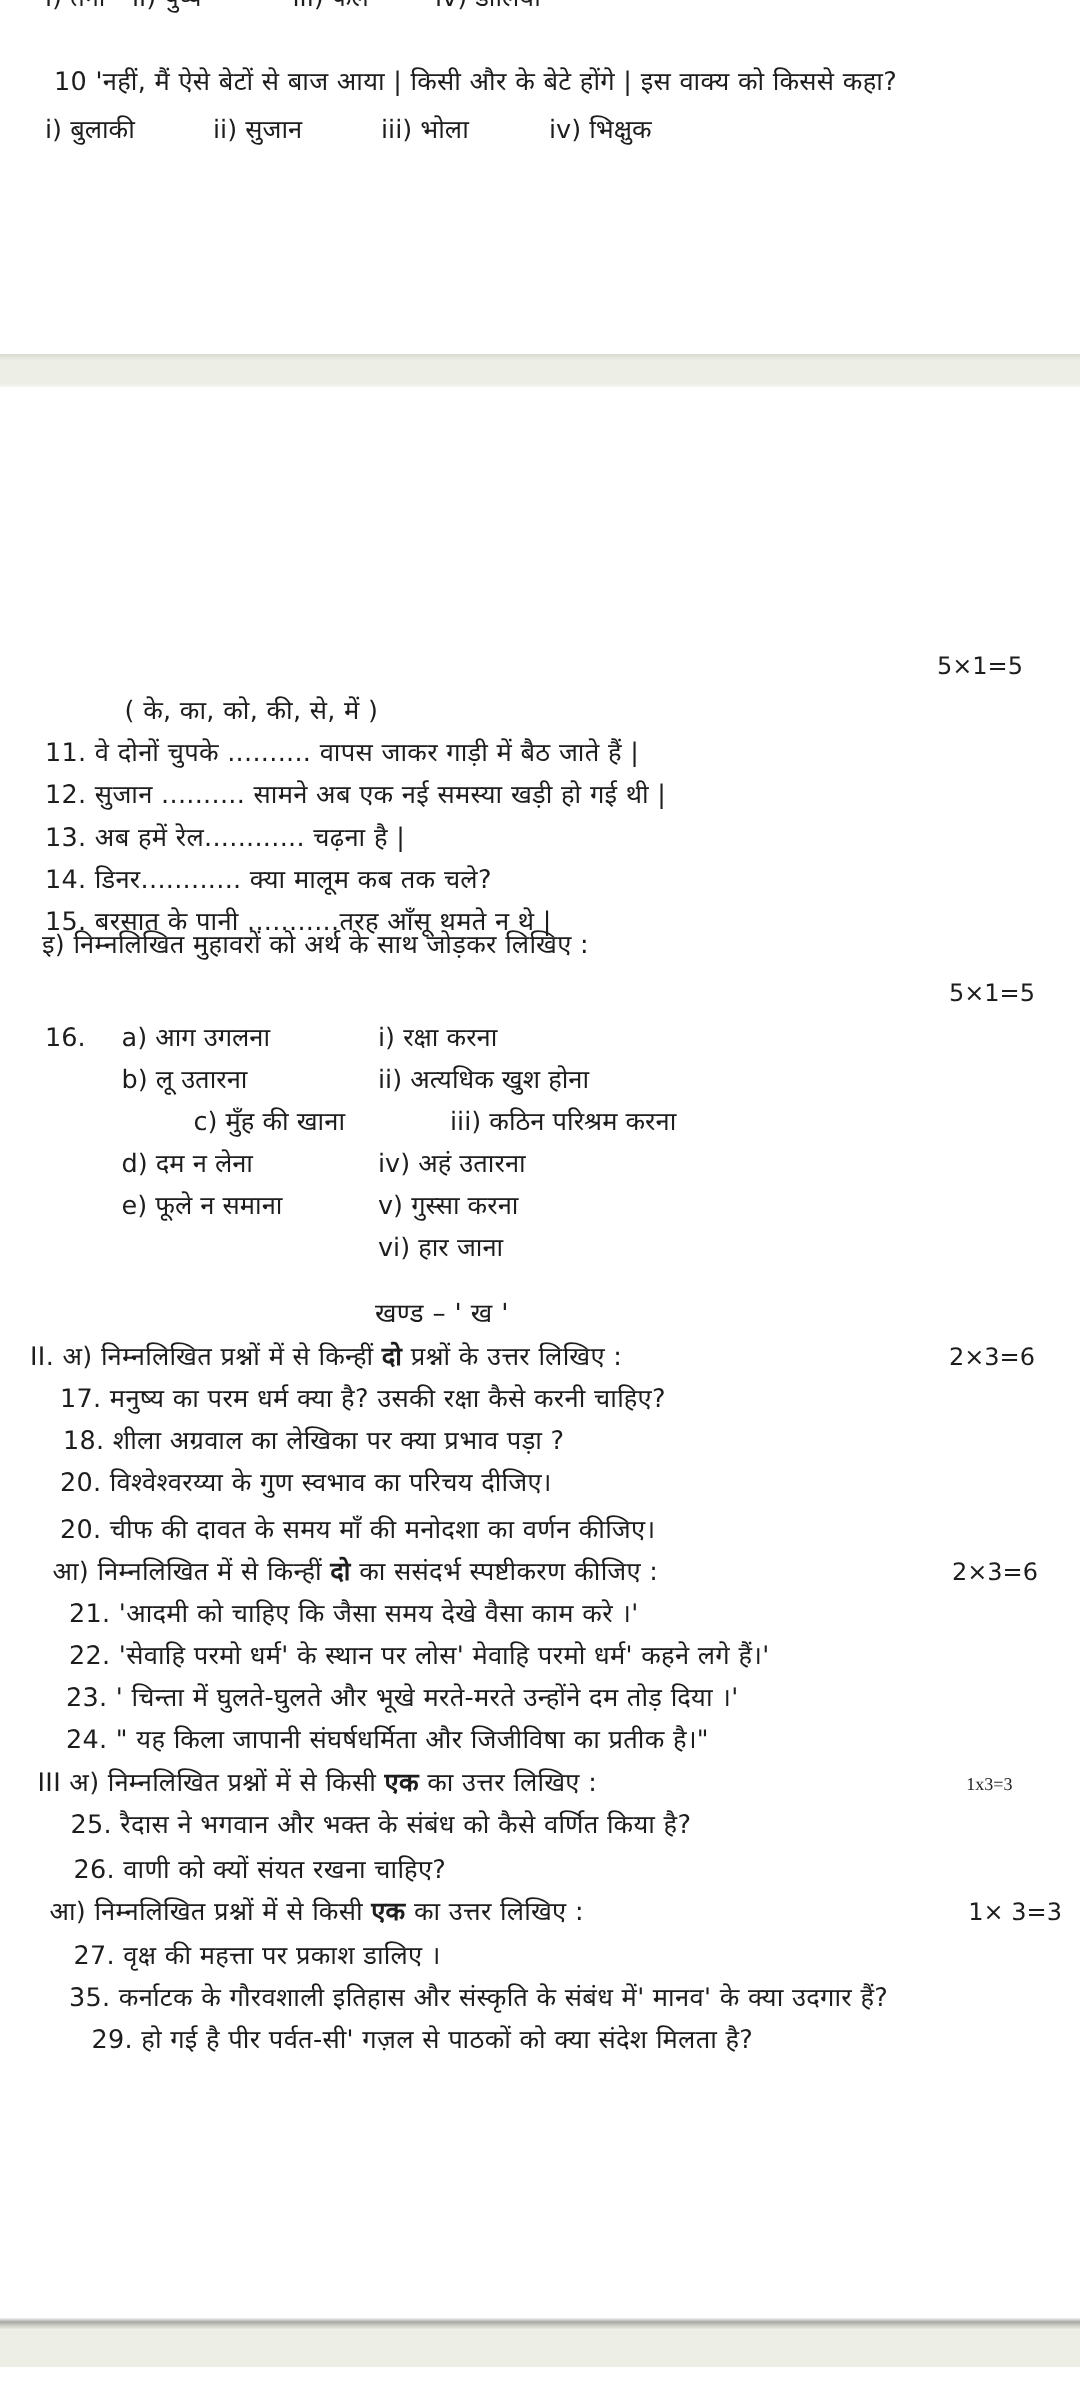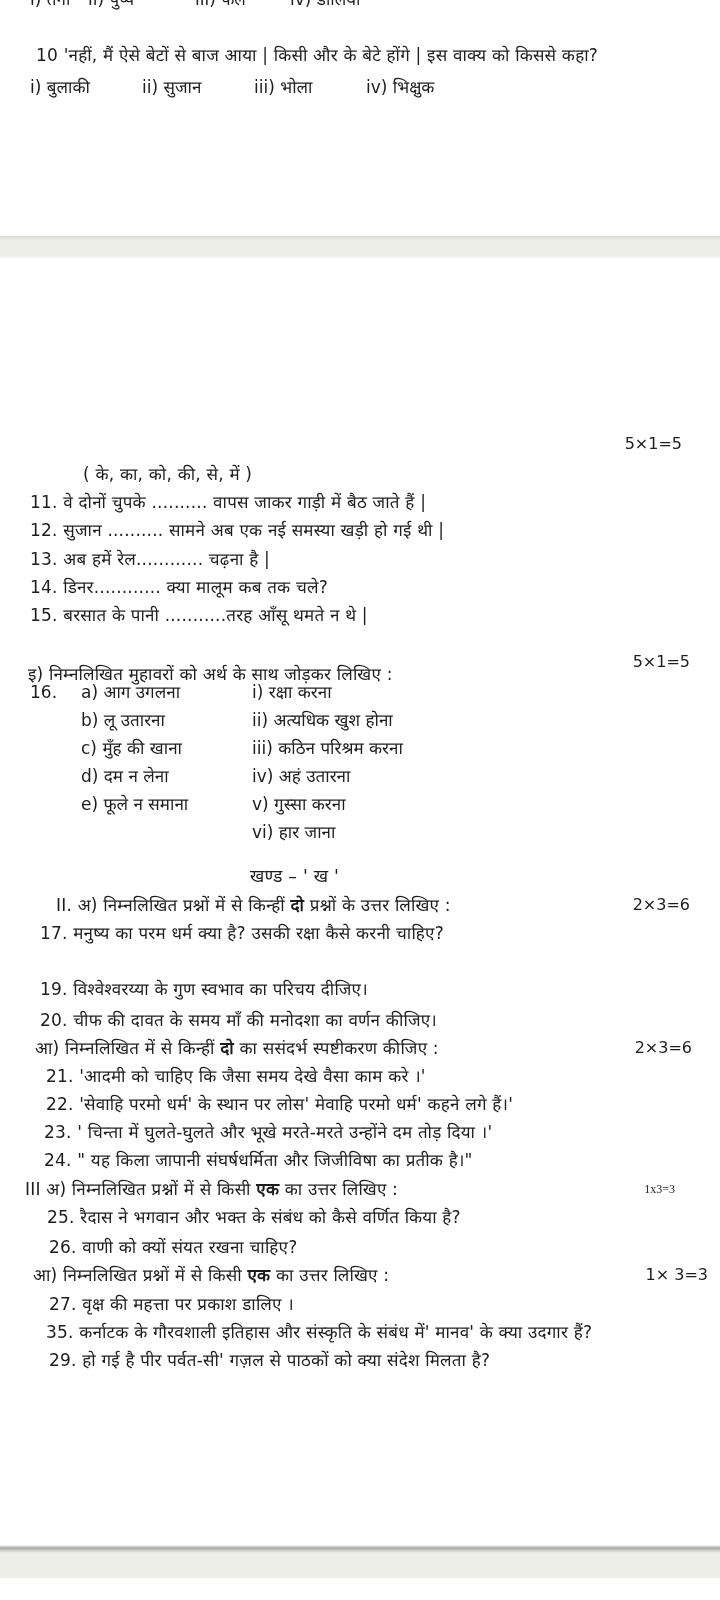--- a/index.html
+++ b/index.html
@@ -71,70 +71,71 @@
   <div class="sep-band top-band" style="top:236px; height:22px;"></div>
 
   <div class="marks" style="top:432px; right:38px;">5×1=5</div>
   <div class="ln" style="top:462px; left:83px;">( के, का, को, की, से, में )</div>
   <div class="ln" style="top:490px; left:30px;">11. वे दोनों चुपके .......... वापस जाकर गाड़ी में बैठ जाते हैं |</div>
   <div class="ln" style="top:518px; left:30px;">12. सुजान .......... सामने अब एक नई समस्या खड़ी हो गई थी |</div>
   <div class="ln" style="top:547px; left:30px;">13. अब हमें रेल............ चढ़ना है |</div>
   <div class="ln" style="top:575px; left:30px;">14. डिनर............ क्या मालूम कब तक चले?</div>
   <div class="ln" style="top:603px; left:30px;">15. बरसात के पानी ...........तरह आँसू थमते न थे |</div>
 
-  <div class="ln" style="top:662px; left:28px;">इ) निम्नलिखित मुहावरों को अर्थ के साथ जोड़कर लिखिए :</div>
+  <div class="ln" style="top:618px; left:28px;">इ) निम्नलिखित मुहावरों को अर्थ के साथ जोड़कर लिखिए :</div>
   <div class="marks" style="top:650px; right:30px;">5×1=5</div>
 
   <div class="optline" style="top:680px;padding-left:48px;">
     <span class="opt" style="left:30px;">16.</span>
     <span class="opt" style="left:81px;">a) आग उगलना</span>
     <span class="opt" style="left:252px;">i) रक्षा करना</span>
   </div>
   <div class="optline" style="top:708px;">
     <span class="opt" style="left:81px;">b) लू उतारना</span>
     <span class="opt" style="left:252px;">ii) अत्यधिक खुश होना</span>
   </div>
-  <div class="optline" style="top:736px;">
+  <div class="optline" style="top:736px;margin-left:48px;">
     <span class="opt" style="left:81px;">c) मुँह की खाना</span>
     <span class="opt" style="left:252px;">iii) कठिन परिश्रम करना</span>
   </div>
   <div class="optline" style="top:764px;">
     <span class="opt" style="left:81px;">d) दम न लेना</span>
     <span class="opt" style="left:252px;">iv) अहं उतारना</span>
   </div>
   <div class="optline" style="top:820px;">
     <span class="opt" style="left:252px;">vi) हार जाना</span>
   </div>
   <div class="optline" style="top:792px;">
     <span class="opt" style="left:81px;">e) फूले न समाना</span>
     <span class="opt" style="left:252px;">v) गुस्सा करना</span>
   </div>
 
   <div class="ln khand" style="top:864px; left:250px;">खण्ड – ' ख '</div>
 
-  <div class="ln" style="top:893px; left:20px;margin-left:36px;"><span>II. अ) निम्नलिखित प्रश्नों में से किन्हीं </span><span class="b">दो</span><span> प्रश्नों के उत्तर लिखिए :</span></div>
+  <div class="ln" style="top:893px; left:20px;"><span>II. अ) निम्नलिखित प्रश्नों में से किन्हीं </span><span class="b">दो</span><span> प्रश्नों के उत्तर लिखिए :</span></div>
   <div class="marks" style="top:893px; right:30px;">2×3=6</div>
   <div class="ln" style="top:921px; left:40px;">17. मनुष्य का परम धर्म क्या है? उसकी रक्षा कैसे करनी चाहिए?</div>
-  <div class="ln" style="top:977px; left:40px;">19. विश्वेश्वरय्या के गुण स्वभाव का परिचय दीजिए।</div>
+  <div class="ln" style="top:949px; left:42px;">18. शीला अग्रवाल का लेखिका पर क्या प्रभाव पड़ा ?</div>
+  <div class="ln" style="top:977px; left:40px;">20. विश्वेश्वरय्या के गुण स्वभाव का परिचय दीजिए।</div>
   <div class="ln" style="top:1008px; left:40px;">20. चीफ की दावत के समय माँ की मनोदशा का वर्णन कीजिए।</div>
 
   <div class="ln" style="top:1036px; left:35px;"><span>आ) निम्नलिखित में से किन्हीं </span><span class="b">दो</span><span> का ससंदर्भ स्पष्टीकरण कीजिए :</span></div>
   <div class="marks" style="top:1036px; right:28px;">2×3=6</div>
   <div class="ln" style="top:1064px; left:46px;">21. 'आदमी को चाहिए कि जैसा समय देखे वैसा काम करे ।'</div>
   <div class="ln" style="top:1092px; left:46px;">22. 'सेवाहि परमो धर्म' के स्थान पर लोस' मेवाहि परमो धर्म' कहने लगे हैं।'</div>
   <div class="ln" style="top:1120px; left:44px;">23. ' चिन्ता में घुलते-घुलते और भूखे मरते-मरते उन्होंने दम तोड़ दिया ।'</div>
   <div class="ln" style="top:1148px; left:44px;">24. " यह किला जापानी संघर्षधर्मिता और जिजीविषा का प्रतीक है।"</div>
 
   <div class="ln" style="top:1177px; left:25px;"><span>III अ) निम्नलिखित प्रश्नों में से किसी </span><span class="b">एक</span><span> का उत्तर लिखिए :</span></div>
   <div class="marks serif" style="top:1177px; right:45px;">1x3=3</div>
   <div class="ln" style="top:1205px; left:47px;">25. रैदास ने भगवान और भक्त के संबंध को कैसे वर्णित किया है?</div>
   <div class="ln" style="top:1235px; left:49px;">26. वाणी को क्यों संयत रखना चाहिए?</div>
 
   <div class="ln" style="top:1263px; left:33px;"><span>आ) निम्नलिखित प्रश्नों में से किसी </span><span class="b">एक</span><span> का उत्तर लिखिए :</span></div>
   <div class="marks" style="top:1263px; right:12px;">1× 3=3</div>
   <div class="ln" style="top:1292px; left:49px;">27. वृक्ष की महत्ता पर प्रकाश डालिए ।</div>
   <div class="ln" style="top:1320px; left:46px;">35. कर्नाटक के गौरवशाली इतिहास और संस्कृति के संबंध में' मानव' के क्या उदगार हैं?</div>
-  <div class="ln" style="top:1348px; left:49px;text-align:center;">29. हो गई है पीर पर्वत-सी' गज़ल से पाठकों को क्या संदेश मिलता है?</div>
+  <div class="ln" style="top:1348px; left:61px;text-align:center;">29. हो गई है पीर पर्वत-सी' गज़ल से पाठकों को क्या संदेश मिलता है?</div>
 
   <div class="shadow-edge" style="top:1545px;"></div>
   <div class="sep-band" style="top:1553px; height:25px;"></div>
 
 </div>
 
 </body></html>

